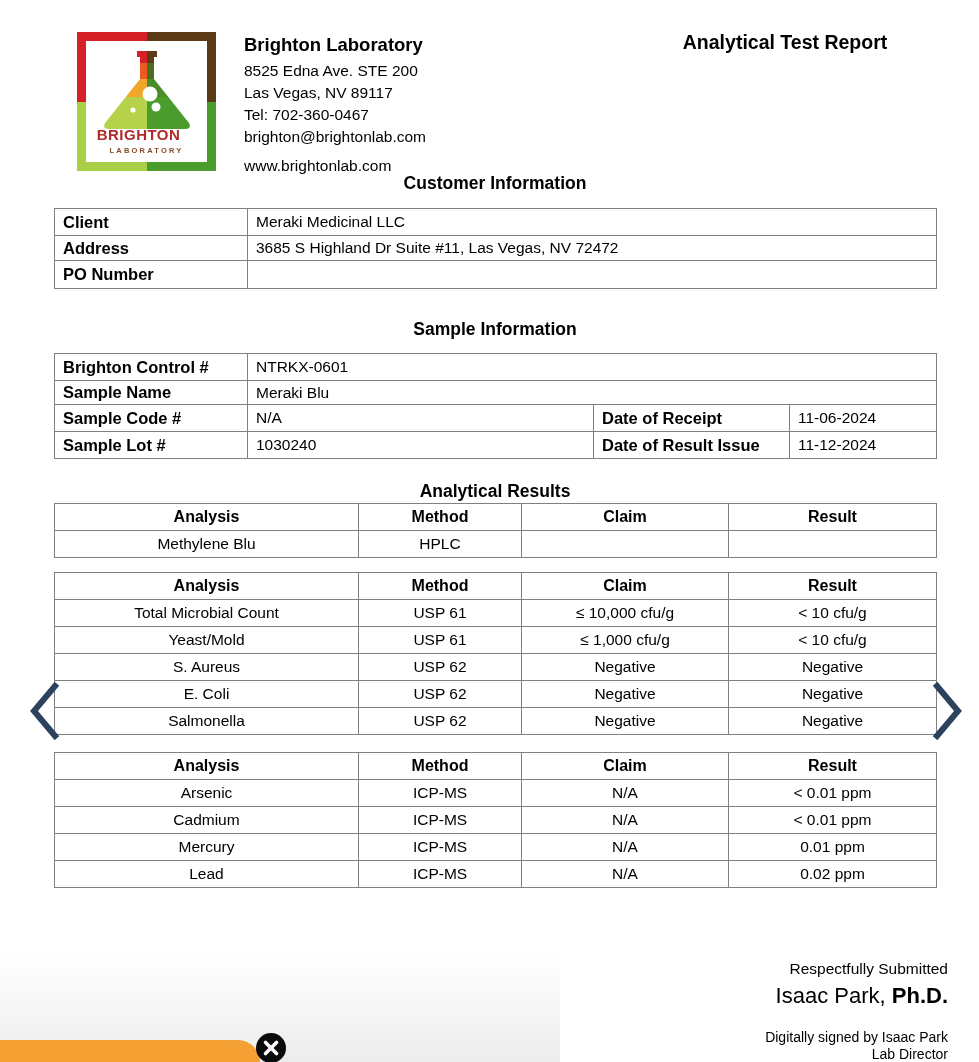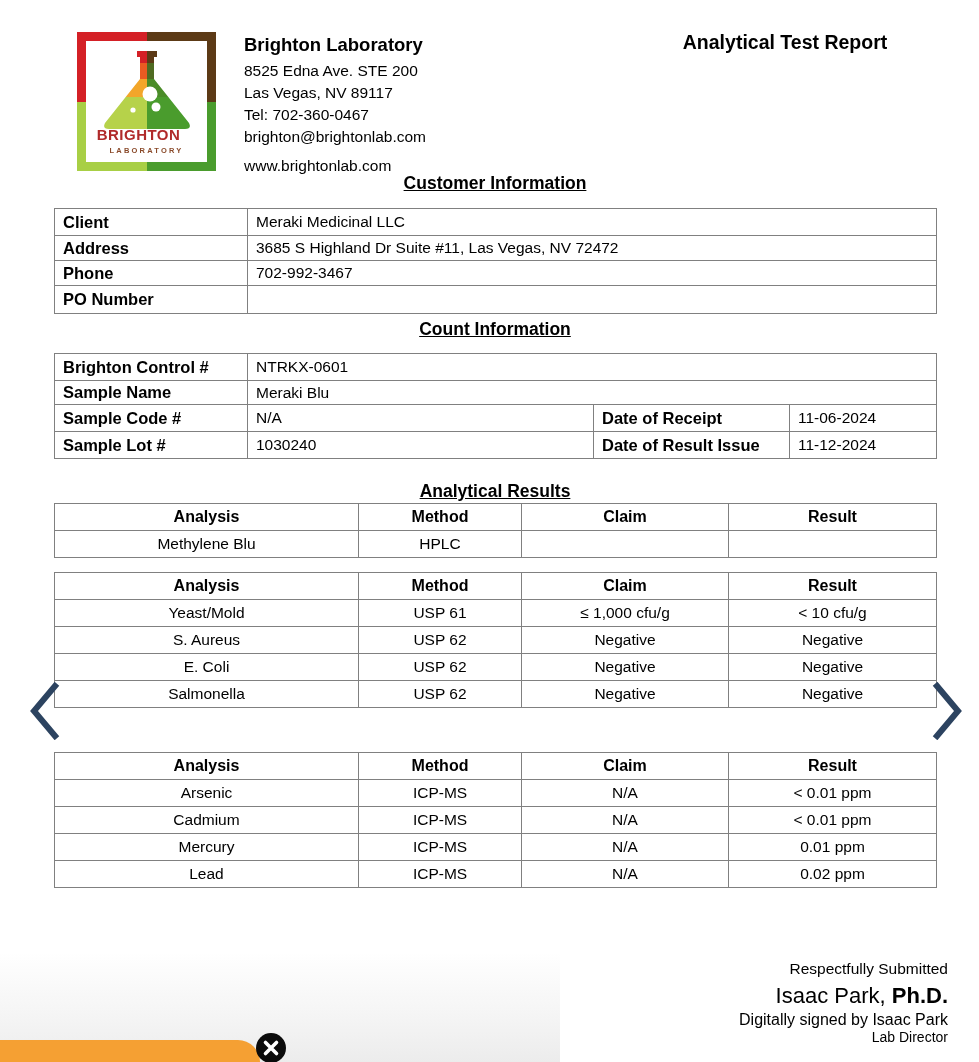--- a/index.html
+++ b/index.html
@@ -109,21 +109,20 @@
     white-space: nowrap;
   }
 
   
   .section-title {
     position: absolute;
     width: 890px; left: 50px;
     text-align: center;
     font-size: 17.5px;
     font-weight: bold;
-    text-decoration: underline;
   }
 
   
   table.grid {
     position: absolute;
     border-collapse: collapse;
     table-layout: fixed;
     background: #ec4899;
   }
   table.grid td, table.grid th {
@@ -167,21 +166,21 @@
   
   .sig {
     position: absolute;
     right: 31px;
     text-align: right;
     line-height: 1.2;
   }
   .sig-submitted { font-size: 15.5px; }
   .sig-name { font-size: 22px; margin-top: 4px; }
   .sig-name b { font-weight: bold; }
-  .sig-meta { font-size: 16px; margin-top: 1px; }
+  .sig-meta { font-size: 14px; margin-top: 20px; }
   .sig-role { font-size: 14px; }
 
   
   .nav-arrow {
     position: absolute;
     width: 34px; height: 58px;
     cursor: pointer;
   }
   .nav-left  { left: 28px;  top: 682px; }
   .nav-right { left: 930px; top: 682px; }
@@ -273,31 +272,27 @@
     <tbody>
       <tr>
         <td class="lbl" style="height:27px">Client</td>
         <td class="val">Meraki Medicinal LLC</td>
       </tr>
       <tr>
         <td class="lbl" style="height:25px;border-bottom:none">Address</td>
         <td class="val" style="border-bottom:none">3685 S Highland Dr Suite #11, Las Vegas, NV 72472</td>
       </tr>
       <tr>
-        <td class="lbl" style="height:25px">Phone</td>
-        <td class="val">702-992-3467</td>
-      </tr>
-      <tr>
         <td class="lbl" style="height:28px">PO Number</td>
         <td class="val"></td>
       </tr>
     </tbody>
   </table>
 
-  <div class="section-title" style="top:319px;">Count Information</div>
+  <div class="section-title" style="top:319px;">Sample Information</div>
 
   <table class="grid" id="sample-table">
     <colgroup>
       <col style="width:193px">
         <col style="width:346px">
       <col style="width:196px">
         <col style="width:147px">
     </colgroup>
     <tbody>
       <tr>
@@ -360,20 +355,26 @@
     <thead>
       <tr>
         <th>Analysis</th>
         <th>Method</th>
         <th>Claim</th>
         <th>Result</th>
       </tr>
     </thead>
     <tbody>
       <tr>
+        <td style="height:25px">Total Microbial Count</td>
+        <td>USP 61</td>
+        <td>≤ 10,000 cfu/g</td>
+        <td>&lt; 10 cfu/g</td>
+      </tr>
+      <tr>
         <td style="height:25px">Yeast/Mold</td>
         <td>USP 61</td>
         <td>≤ 1,000 cfu/g</td>
         <td>&lt; 10 cfu/g</td>
       </tr>
       <tr>
         <td style="height:25px">S. Aureus</td>
         <td>USP 62</td>
         <td>Negative</td>
         <td>Negative</td>

